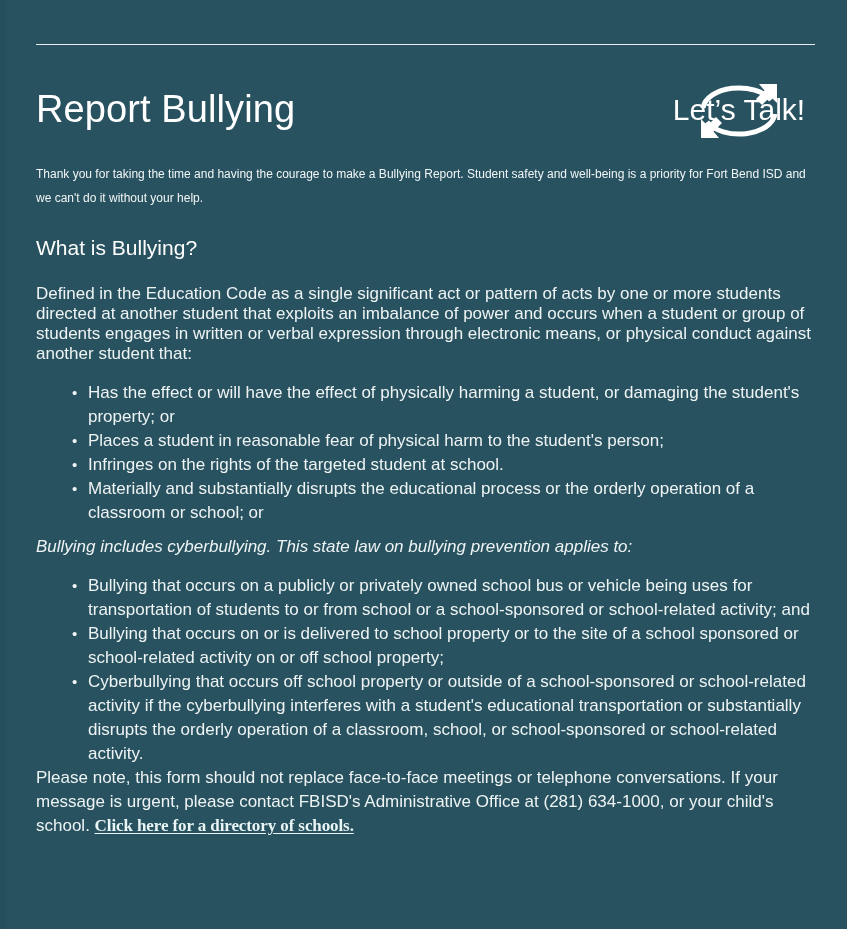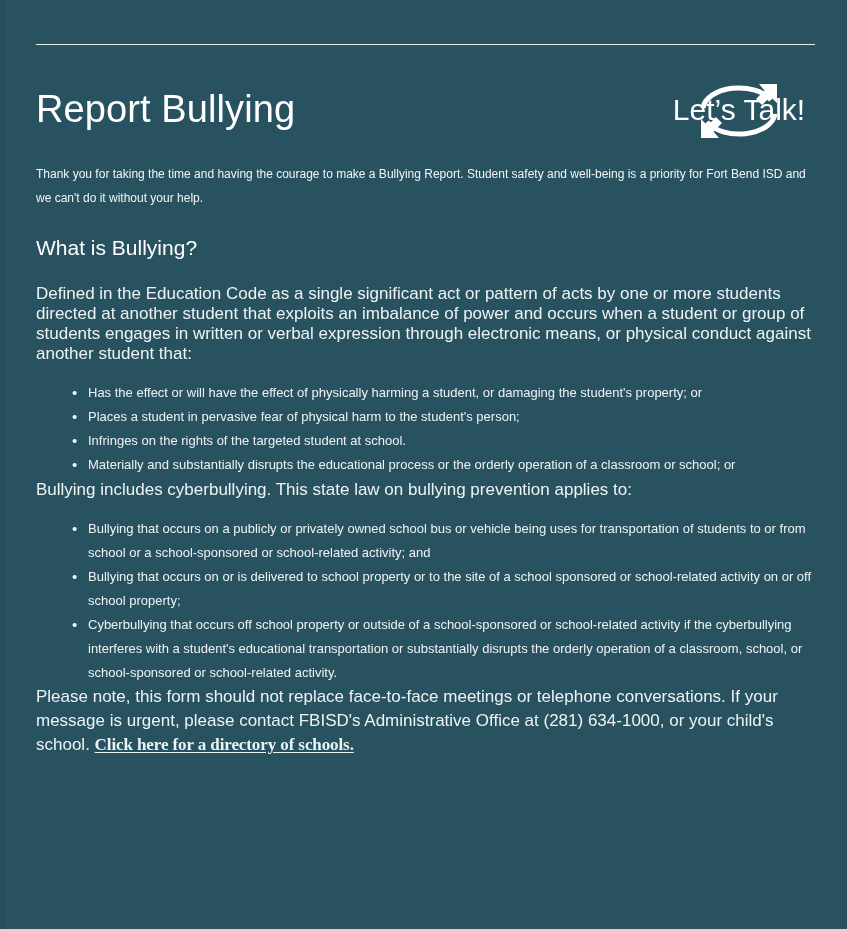--- a/index.html
+++ b/index.html
@@ -93,31 +93,31 @@
     color: #ffffff;
   }
 
   .body-para {
     margin-top: 25px;
     font-size: 17px;
     line-height: 20px;
     color: #eef3f4;
     max-width: 790px;
   }
-  .body-para.tight { margin-top: 3px; }
+  .body-para.tight { margin-top: 12px; font-style: italic; }
 
   ul.bullets {
     list-style: none;
     margin: 0;
     padding: 0;
   }
   ul.bullets > li {
     position: relative;
     padding-left: 52px;
-    font-size: 13px;
+    font-size: 17px;
     line-height: 24px;
     color: #eef3f4;
   }
   ul.bullets > li::before {
     content: "\2022";
     position: absolute;
     left: 36px;
     top: 0;
     font-size: 15px;
     line-height: 24px;
@@ -172,21 +172,21 @@
     </div>
 
     <p class="intro">Thank you for taking the time and having the courage to make a Bullying Report. Student safety and well-being is a priority for Fort Bend ISD and we can't do it without your help.</p>
 
     <p class="section-heading">What is Bullying?</p>
 
     <p class="body-para">Defined in the Education Code as a single significant act or pattern of acts by one or more students directed at another student that exploits an imbalance of power and occurs when a student or group of students engages in written or verbal expression through electronic means, or physical conduct against another student that:</p>
 
     <ul class="bullets">
       <li>Has the effect or will have the effect of physically harming a student, or damaging the student's property; or</li>
-      <li>Places a student in pervasive fear of physical harm to the student's person;</li>
+      <li>Places a student in reasonable fear of physical harm to the student's person;</li>
       <li>Infringes on the rights of the targeted student at school.</li>
       <li>Materially and substantially disrupts the educational process or the orderly operation of a classroom or school; or</li>
     </ul>
 
     <p class="body-para tight">Bullying includes cyberbullying. This state law on bullying prevention applies to:</p>
 
     <ul class="bullets">
       <li>Bullying that occurs on a publicly or privately owned school bus or vehicle being uses for transportation of students to or from school or a school-sponsored or school-related activity; and</li>
       <li>Bullying that occurs on or is delivered to school property or to the site of a school sponsored or school-related activity on or off school property;</li>
       <li>Cyberbullying that occurs off school property or outside of a school-sponsored or school-related activity if the cyberbullying interferes with a student's educational transportation or substantially disrupts the orderly operation of a classroom, school, or school-sponsored or school-related activity.</li>

